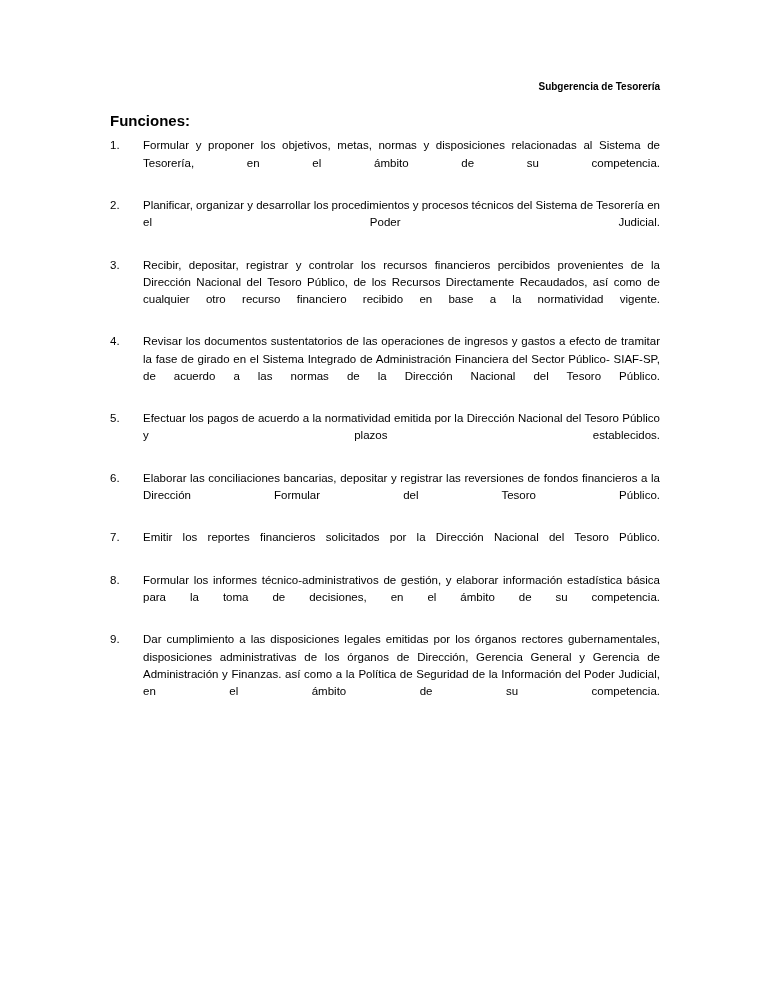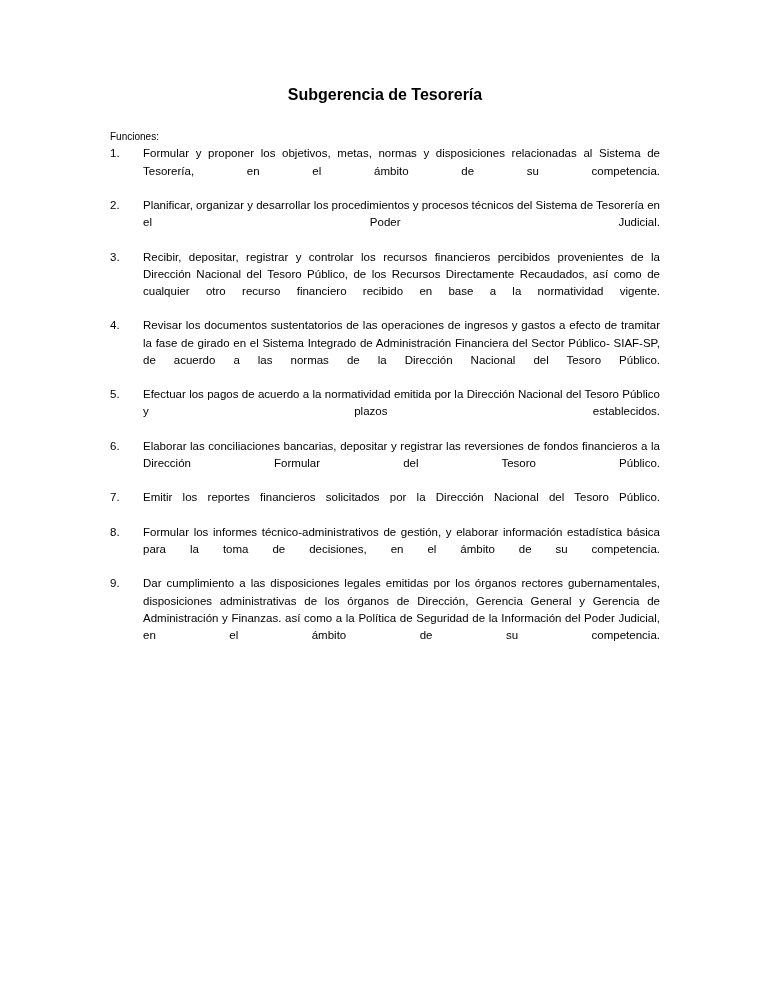--- a/index.html
+++ b/index.html
@@ -25,39 +25,39 @@
   }
 
   .content {
     position: absolute;
     left: 110px;
     top: 78px;
     width: 550px;
   }
 
   .section-heading {
-    font-size: 16px;
+    font-size: 10px;
     font-weight: bold;
     line-height: 17.2px;
-    text-align: center;
-    margin: 8px;
+    text-align: right;
+    margin: 0;
   }
 
   .intro-paragraph {
     font-size: 11.5px;
     font-weight: normal;
     line-height: 17.2px;
     text-align: justify;
     text-justify: inter-word;
     margin: 0;
   }
 
   .funciones-label {
-    font-size: 10px;
-    font-weight: normal;
+    font-size: 15px;
+    font-weight: bold;
     line-height: 17.2px;
     margin: 0;
     padding-top: 17px;
     text-align: left;
   }
 
   .funciones-list {
     list-style: none;
     margin: 0;
     padding: 0;
@@ -82,20 +82,21 @@
     line-height: 17.2px;
   }
 
   .func-num.wide {
     left: -4px;
     width: 28px;
   }
 
   .func-text {
     display: block;
+    margin-top: 8px;
   }
 
   
   .func-text::after,
   .intro-paragraph::after {
     content: "";
     display: inline-block;
     width: 100%;
   }
 </style>

